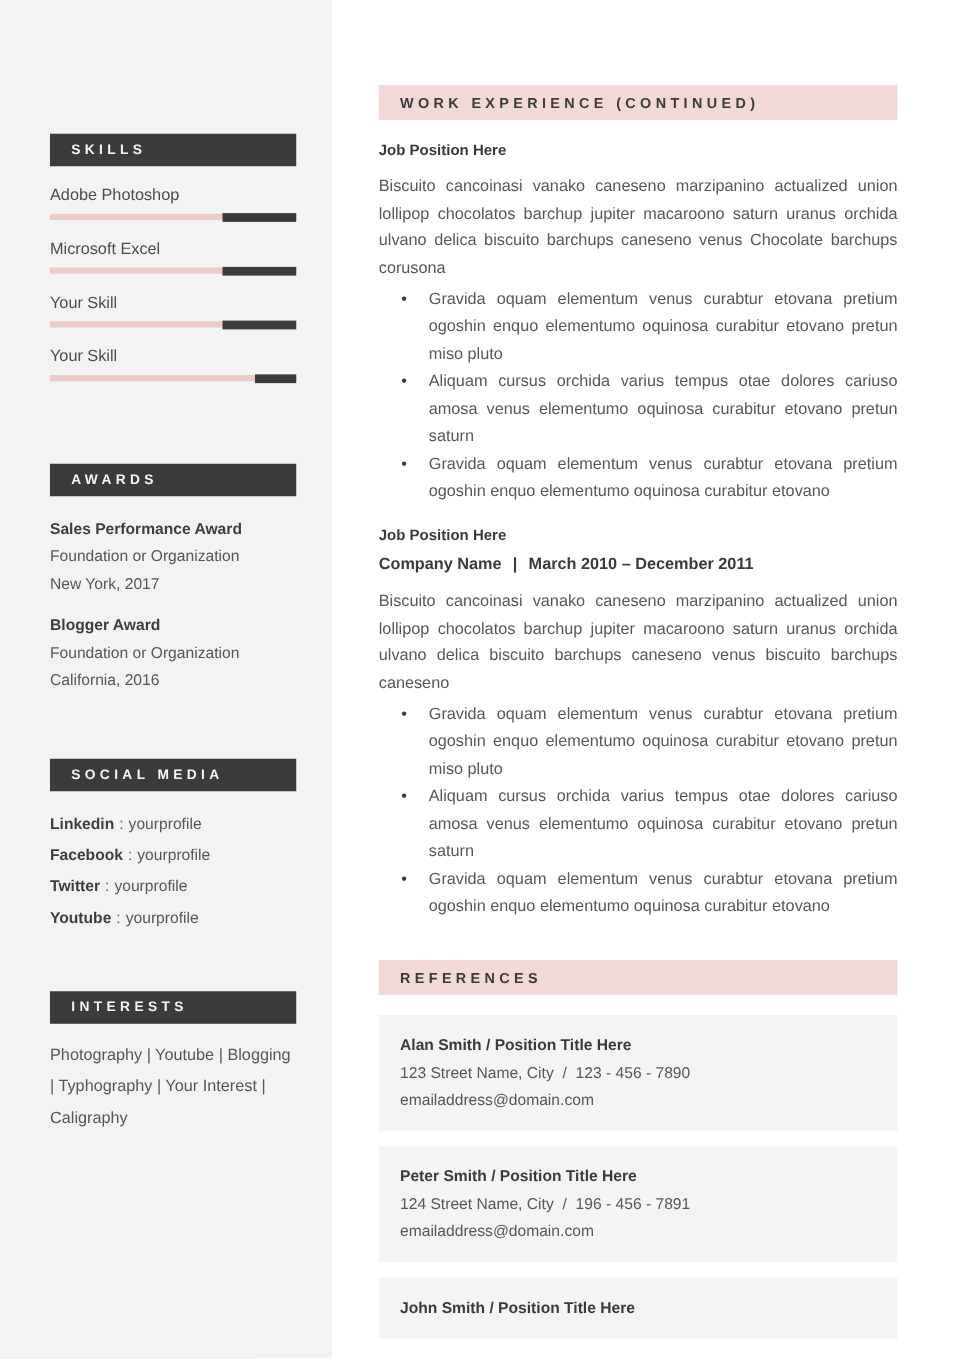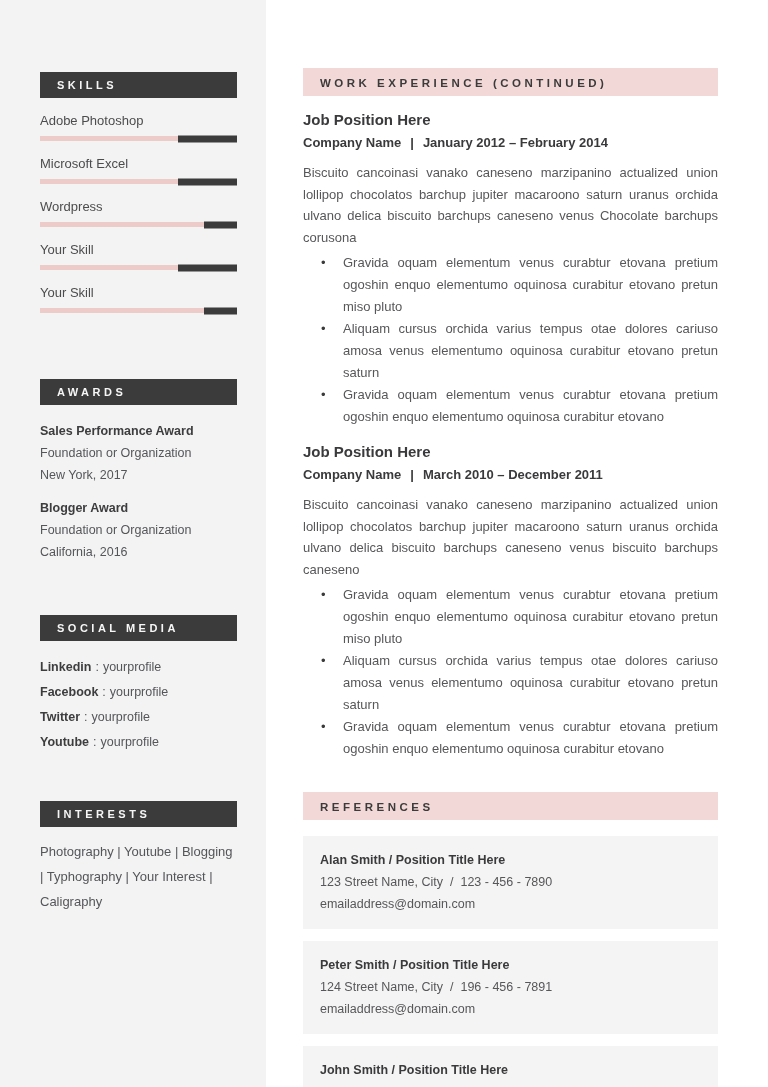--- a/index.html
+++ b/index.html
@@ -19,20 +19,21 @@
     background: #f3f3f3;
     padding: 72px 29px 0 40px;
     flex: 0 0 266px;
   }
   .side-header {
     height: 26px; line-height: 26px;
     background: #3b3b3b; color: #f6f6f6;
     font-size: 11px; font-weight: 700;
     letter-spacing: 3.5px;
     padding-left: 17px;
+    margin-top: 35px;
   }
   .skill { margin-top: 14px; }
   .skill-name { font-size: 13px; color: #4c4c4e; line-height: 17px; }
   .skill-bar {
     margin-top: 7px; height: 5px;
     background: #eccbc9; position: relative;
   }
   .skill-bar-dark {
     position: absolute; right: 0; top: 50%;
     transform: translateY(-50%);
@@ -58,21 +59,21 @@
     padding: 68px 50px 0 37px;
   }
   .main-header {
     height: 28px; line-height: 30px;
     background: #f2d8d6; color: #3b3b3b;
     font-size: 11.5px; font-weight: 700;
     letter-spacing: 3.5px;
     padding-left: 17px;
   }
   .job { margin-top: 15px; }
-  .job-title { font-size: 15px; font-weight: 700; color: #3a3a3c; line-height: 18px; }
+  .job-title { font-size: 12px; font-weight: 700; color: #3a3a3c; line-height: 18px; }
   .job-meta { margin-top: 4px; font-size: 13px; font-weight: 700; color: #3a3a3c; line-height: 20px; }
   .meta-sep { margin: 0 9px; }
   .job-summary { margin-top: 9px; font-size: 13px; color: #57575a; line-height: 21.5px; text-align: justify; }
   .job-bullets { margin-top: 4px; list-style: none; }
   .job-bullets li {
     position: relative; padding-left: 40px;
     font-size: 13px; color: #57575a; line-height: 22px;
     text-align: justify;
   }
   .job-bullets li::before {
@@ -104,26 +105,20 @@
       <div class="skill">
         <div class="skill-name">Adobe Photoshop</div>
         <div class="skill-bar">
             <div class="skill-bar-dark" style="width: 30%;"></div>
           </div>
       </div>
       <div class="skill">
         <div class="skill-name">Microsoft Excel</div>
         <div class="skill-bar">
             <div class="skill-bar-dark" style="width: 30%;"></div>
-          </div>
-      </div>
-      <div class="skill">
-        <div class="skill-name">Wordpress</div>
-        <div class="skill-bar">
-            <div class="skill-bar-dark" style="width: 17%;"></div>
           </div>
       </div>
       <div class="skill">
         <div class="skill-name">Your Skill</div>
         <div class="skill-bar">
             <div class="skill-bar-dark" style="width: 30%;"></div>
           </div>
       </div>
       <div class="skill">
         <div class="skill-name">Your Skill</div>
@@ -165,23 +160,20 @@
     </div>
 
   </aside>
 
   <main class="main">
 
     <div class="main-header">WORK EXPERIENCE (CONTINUED)</div>
 
     <section class="job">
       <div class="job-title">Job Position Here</div>
-      <div class="job-meta">
-        <span>Company Name</span><span class="meta-sep">|</span><span>January 2012 – February 2014</span>
-      </div>
       <p class="job-summary">Biscuito cancoinasi vanako caneseno marzipanino actualized union lollipop chocolatos barchup jupiter macaroono saturn uranus orchida ulvano delica biscuito barchups caneseno venus Chocolate barchups corusona</p>
       <ul class="job-bullets">
         <li>Gravida oquam elementum venus curabtur etovana pretium ogoshin enquo elementumo oquinosa curabitur etovano pretun miso pluto</li>
         <li>Aliquam cursus orchida varius tempus otae dolores cariuso amosa venus elementumo oquinosa curabitur etovano pretun saturn</li>
         <li>Gravida oquam elementum venus curabtur etovana pretium ogoshin enquo elementumo oquinosa curabitur etovano</li>
       </ul>
     </section>
 
     <section class="job">
       <div class="job-title">Job Position Here</div>

